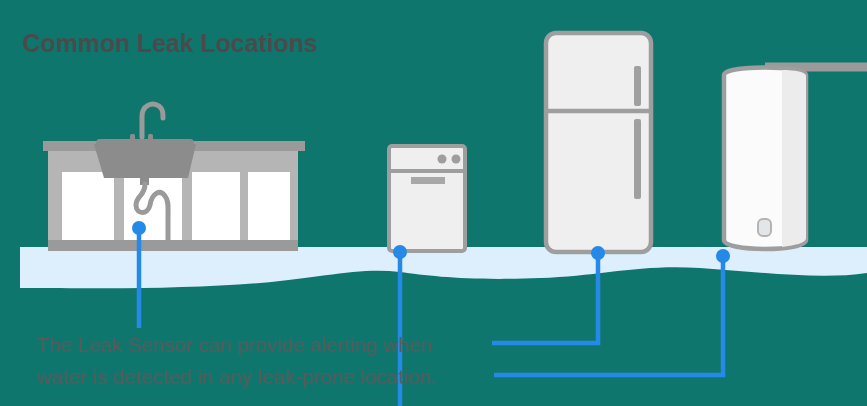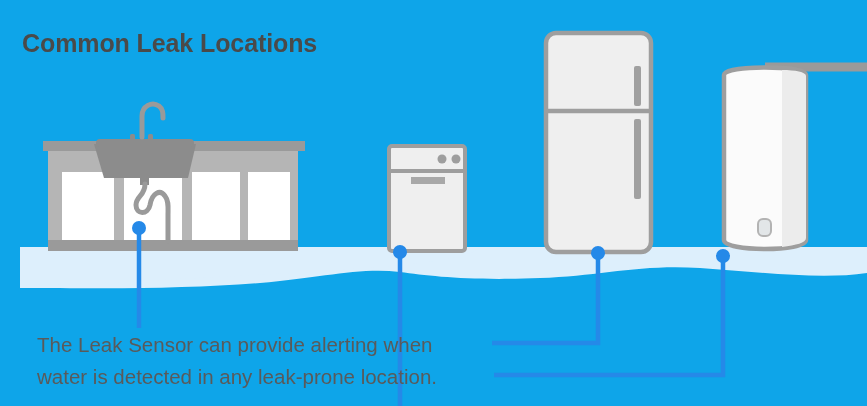--- a/index.html
+++ b/index.html
@@ -7,21 +7,21 @@
     padding: 0;
     background: #ffffff;
   }
   body {
     font-family: "Liberation Sans", "DejaVu Sans", sans-serif;
   }
   #stage {
     position: relative;
     width: 867px;
     height: 406px;
-    background: #0ea5e9;
+    background: #0f766e;
     overflow: hidden;
   }
   #diagram-svg {
     position: absolute;
     left: 0;
     top: 0;
     width: 867px;
     height: 406px;
     display: block;
   }

